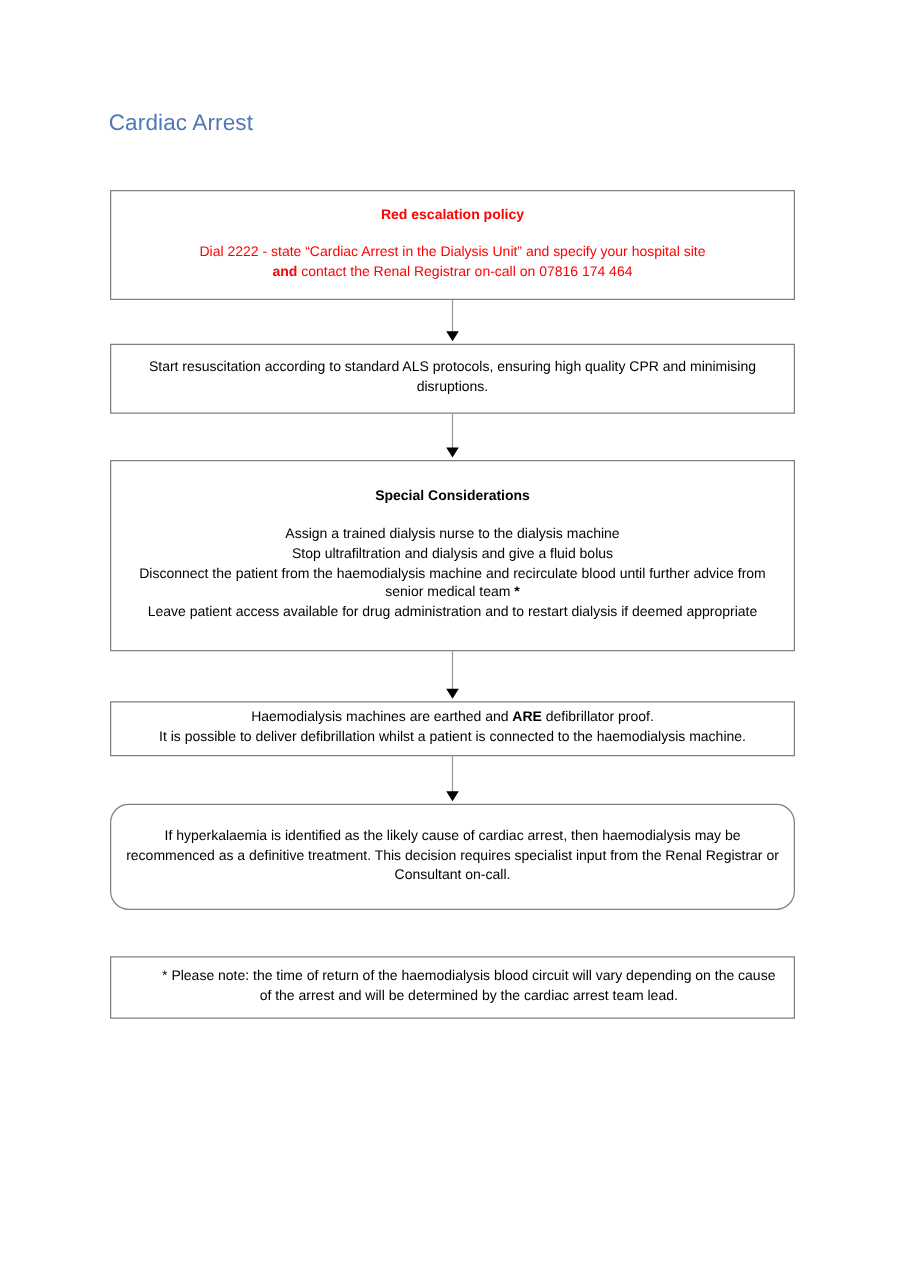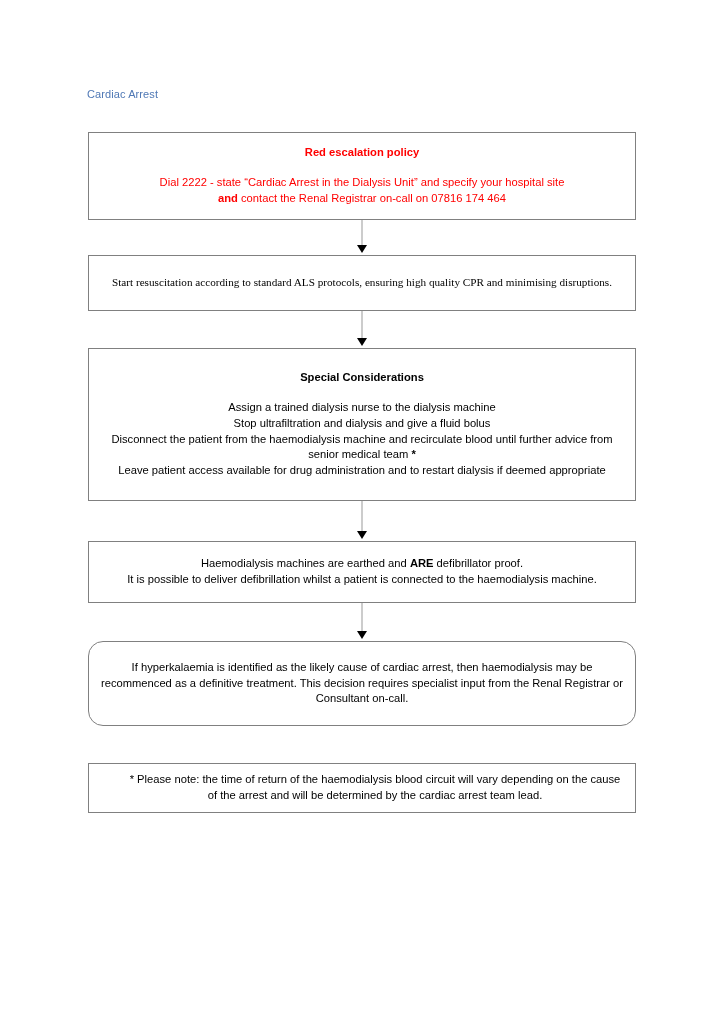--- a/index.html
+++ b/index.html
@@ -19,30 +19,30 @@
   .page {
     position: relative;
     width: 724px;
     height: 1024px;
   }
 
   .page-title {
     position: absolute;
     left: 87px;
     top: 88px;
-    font-size: 11px;
+    font-size: 18px;
     color: #4F78B5;
     letter-spacing: 0.1px;
     white-space: nowrap;
   }
 
   .flow {
     position: absolute;
     left: 88px;
-    top: 132px;
+    top: 152px;
     width: 548px;
   }
 
   .box {
     box-sizing: border-box;
     border: 1px solid #808080;
     background: #ffffff;
     text-align: center;
     font-size: 11.2px;
     line-height: 1.42;
@@ -69,23 +69,23 @@
     font-weight: bold;
     margin-top: 28px;
   }
 
   .heading {
     font-weight: bold;
   }
 
   
   .box-escalation   { height: 88px; }
-  .box-resus        { height: 56px; font-family: Liberation Serif, serif; }
+  .box-resus        { height: 56px; }
   .box-special      { height: 153px; align-items: center; }
-  .box-defib        { height: 62px; }
+  .box-defib        { height: 44px; }
   .box-hyperk       { height: 85px; border-radius: 15px; }
   .box-note         { height: 50px; font-weight: normal; padding-left: 36px; }
 
   
   .connector {
     position: relative;
     width: 100%;
     display: flex;
     justify-content: center;
     align-items: flex-start;

